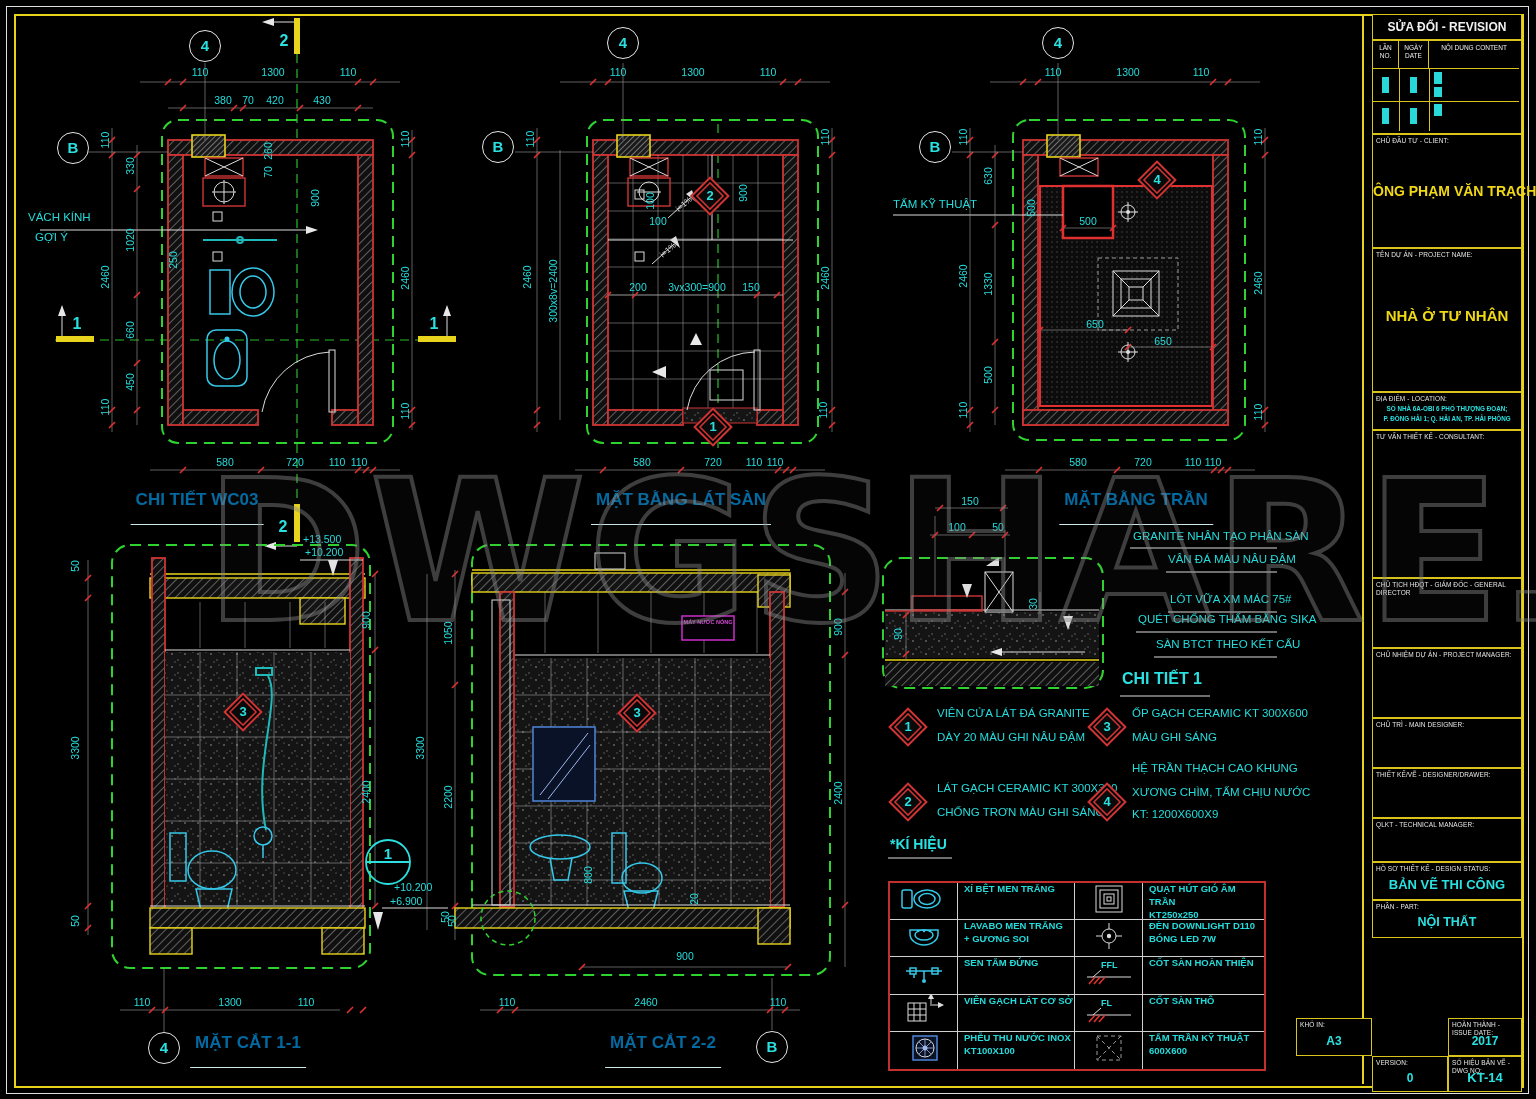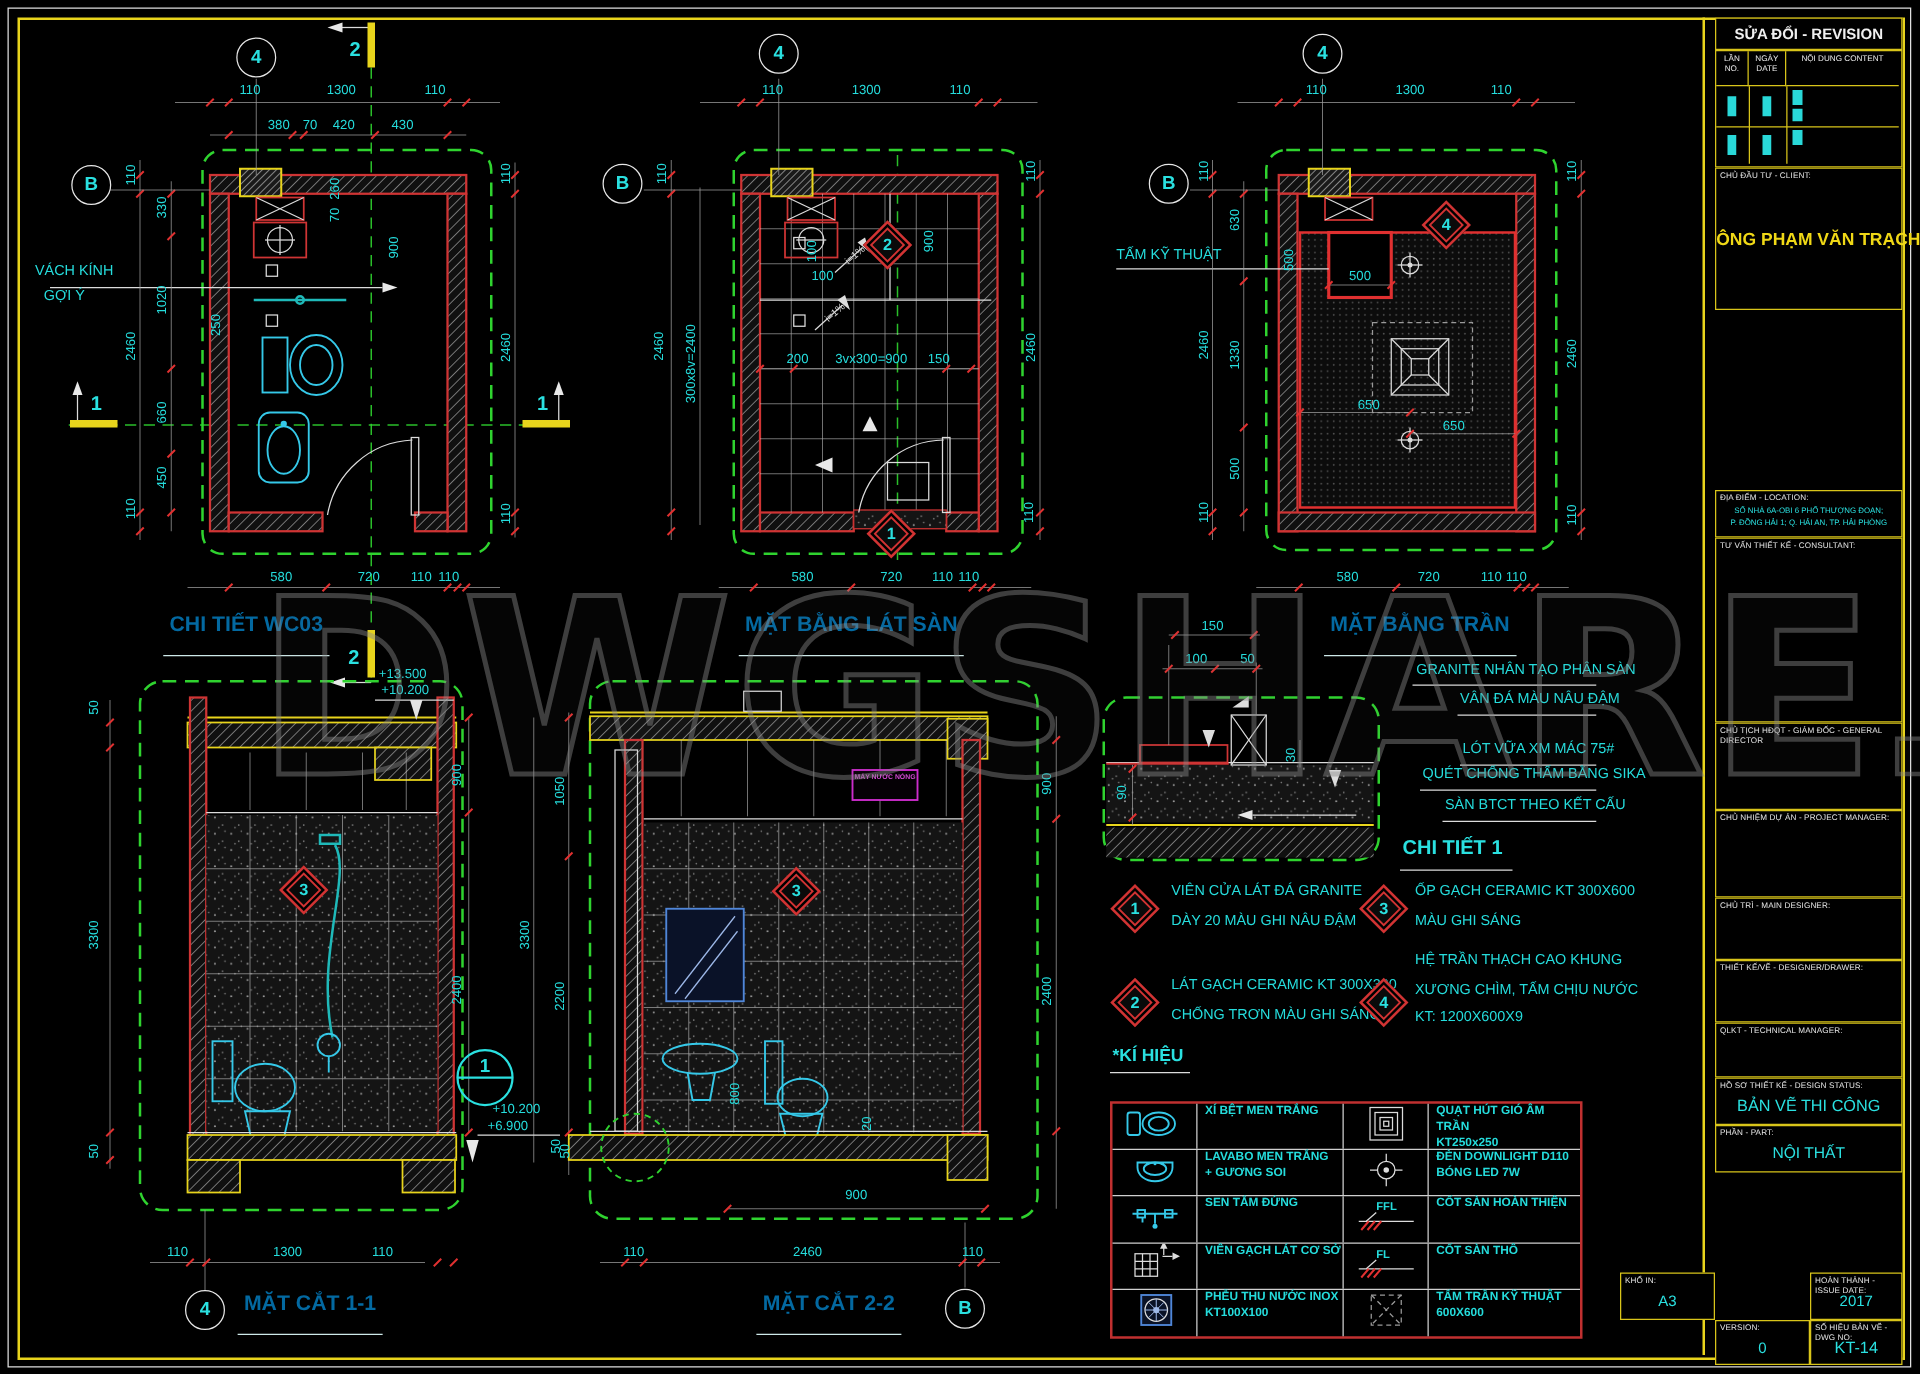--- a/index.html
+++ b/index.html
@@ -18,21 +18,21 @@
 .ybar{position:absolute;background:#e8d41c;z-index:3}
 .heater{position:absolute;left:683px;top:619px;width:50px;font:bold 5.5px/1.3 "Liberation Sans",sans-serif;color:#d24ad2;text-align:center;z-index:3}
 .wm{position:absolute;left:205px;top:438px;z-index:4;pointer-events:none;white-space:nowrap;opacity:.45}
 .wm span{font-family:"DejaVu Sans",sans-serif;font-weight:bold;color:rgba(120,120,120,0.10);-webkit-text-stroke:4px #8a8a8a}
 .wm .w1{font-size:196px;letter-spacing:2px}
 .wm .w2{font-size:150px;-webkit-text-stroke:3.5px #8a8a8a}
 .tbx{position:absolute;border:1.5px solid #d8c41a;background:#000;z-index:3}
 .tlab{position:absolute;left:3px;top:2px;right:2px;font:6.5px/1.2 "Liberation Sans",sans-serif;color:#e6e6e6;letter-spacing:.1px;white-space:normal}
 .vcent{position:absolute;left:0;right:0;text-align:center;white-space:nowrap}
 .vy{color:#f0d816;font-weight:bold}
-.vc{color:#2ae0e0;font-weight:normal}
+.vc{color:#2ae0e0;font-weight:bold}
 .cb{position:absolute;background:#29d8d8;z-index:4}
 .legend{position:absolute;left:888px;top:881px;width:378px;height:190px;border:2px solid #c03030;box-sizing:border-box;z-index:3}
 .lrow{display:flex;height:37.2px;box-sizing:border-box;border-bottom:1px solid #cfcfcf}
 .lrow:last-child{border-bottom:none}
 .lcell{box-sizing:border-box;border-right:1px solid #cfcfcf;display:flex;position:relative}
 .lcell:last-child{border-right:none}
 .lc-s1{width:68px;justify-content:center}
 .lc-t1{width:117px}
 .lc-s2{width:68px;justify-content:center}
 .lc-t2{width:119px}
@@ -747,20 +747,24 @@
   <div class="cb" style="left:61px;top:31px;width:8px;height:12px"></div>
   <div class="cb" style="left:61px;top:46px;width:8px;height:10px"></div>
   <div class="cb" style="left:9px;top:67px;width:7px;height:16px"></div>
   <div class="cb" style="left:37px;top:67px;width:7px;height:16px"></div>
   <div class="cb" style="left:61px;top:63px;width:8px;height:12px"></div>
 </div>
 <div class="tbx" style="left:1372px;top:134px;width:148px;height:112px">
       <div class="tlab">CHỦ ĐẦU TƯ - CLIENT:</div>
       <div class="vcent vy" style="top:48px;font-size:14px">ÔNG PHẠM VĂN TRẠCH</div>
     </div>
+<div class="tbx" style="left:1372px;top:248px;width:148px;height:142px">
+      <div class="tlab">TÊN DỰ ÁN - PROJECT NAME:</div>
+      <div class="vcent vy" style="top:58px;font-size:15px">NHÀ Ở TƯ NHÂN</div>
+    </div>
 <div class="tbx" style="left:1372px;top:392px;width:148px;height:36px">
       <div class="tlab">ĐỊA ĐIỂM - LOCATION:</div>
       <div class="vcent vc" style="top:12px;font-size:6.3px">SỐ NHÀ 6A-OBI 6  PHỐ THƯỢNG ĐOẠN;</div>
       <div class="vcent vc" style="top:22px;font-size:6.3px">P. ĐỒNG HẢI 1; Q. HẢI AN, TP. HẢI PHÒNG</div>
     </div>
 <div class="tbx" style="left:1372px;top:430px;width:148px;height:146px">
       <div class="tlab">TƯ VẤN THIẾT KẾ - CONSULTANT:</div>
     </div>
 <div class="tbx" style="left:1372px;top:578px;width:148px;height:68px">
       <div class="tlab">CHỦ TỊCH HĐQT - GIÁM ĐỐC - GENERAL DIRECTOR</div>

